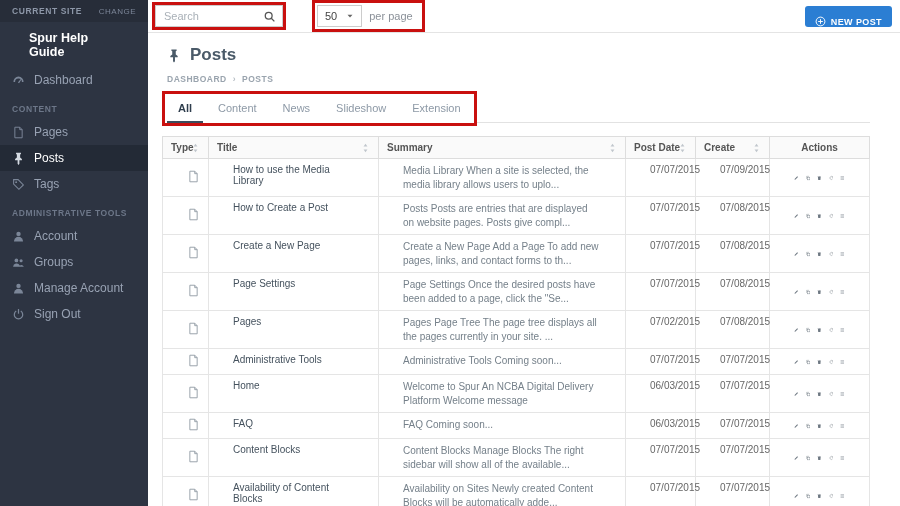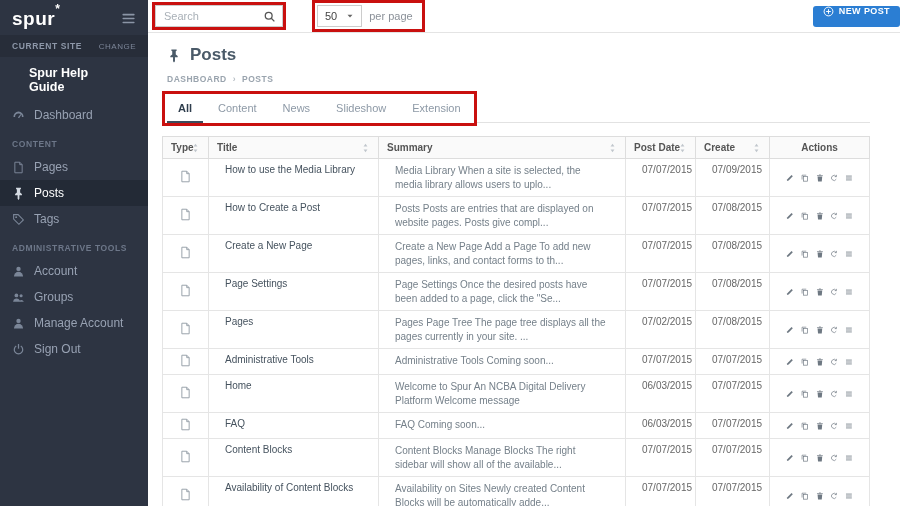--- a/index.html
+++ b/index.html
@@ -32,21 +32,21 @@
   .search-box{margin-left:4px}
   .search-field{display:flex;align-items:center;border:1px solid #ccc;height:22px;width:128px;background:#fff}
   .search-field input{border:0;outline:0;flex:1;min-width:0;font-size:11px;padding:0 8px;color:#333;font-family:inherit;background:transparent}
   .search-field input::placeholder{color:#a9b0b7}
   .search-ic{width:13px;height:13px;color:#555;margin-right:6px;cursor:pointer}
   .perpage-box{margin-left:26px}
   .perpage-inner{display:flex;align-items:center;gap:7px;padding:2px 9px 2px 2px}
   .select{display:flex;align-items:center;gap:9px;border:1px solid #ccc;padding:0 7px;height:22px;font-size:11px;color:#444;cursor:pointer;background:#fff}
   .caret{width:8px;height:8px;color:#666}
   .perpage-label{font-size:11px;color:#8b9199}
-  .new-post{display:flex;align-items:flex-start;gap:5px;margin-left:auto;margin-right:0;
+  .new-post{display:flex;align-items:flex-end;gap:5px;margin-left:auto;margin-right:8px;
     background:var(--primary-blue,#2b7ed3);color:#fff;border:none;border-radius:3px;height:21px;
     padding:0 10px;font-size:9px;font-weight:bold;letter-spacing:.4px;cursor:pointer;font-family:inherit}
   .plus{width:11px;height:11px;color:#fff}
 
   
   .content{flex:1;overflow:hidden;padding:8px 30px 0 14px}
   .page-title{display:flex;align-items:center;gap:9px;color:#4a5a68;font-size:17px;font-weight:bold;padding-left:5px;margin-top:4px}
   .pin{width:14px;height:15px;color:#4a5a68}
   .breadcrumb{display:flex;gap:6px;font-size:8.5px;color:#9aa4ae;letter-spacing:.5px;margin:9px 0 7px;padding-left:5px;font-weight:bold}
   .crumb{cursor:pointer}
@@ -60,47 +60,37 @@
   .tab.active{color:#2f3e4d;font-weight:bold}
   .tab.active:after{content:"";position:absolute;left:2px;right:2px;bottom:0;height:2px;background:#3c4c5c}
 
   
   .posts-table{width:100%;border-collapse:collapse;border:1px solid #ddd;background:#fff;table-layout:fixed}
   .posts-table th{background:#fafafa;border:1px solid #ddd;padding:5px 8px;font-size:10px;color:#555;
     text-align:left;font-weight:bold;white-space:nowrap}
   th.col-type{width:46px}th.col-title{width:170px}th.col-post-date{width:70px}
   th.col-updated{width:74px}th.col-actions{width:100px;text-align:center}
   .sort{float:right;width:9px;height:10px;color:#c0c6cc;cursor:pointer;margin-top:1px}
-  .posts-table td{border:1px solid #e5e5e5;padding:5px 16px;font-size:10px;vertical-align:top}
+  .posts-table td{border:1px solid #e5e5e5;padding:5px 24px;font-size:10px;vertical-align:top}
   .c-type{text-align:center;vertical-align:middle !important}
   .c-type .icon{width:13px;height:13px;color:#98a1aa}
   .c-title{color:#45525e;font-size:10.5px;cursor:pointer}
   .c-sum{color:#75808a;line-height:1.35}
   .c-date{color:#666;white-space:nowrap}
   .c-actions{vertical-align:middle !important}
   .actions{display:flex;justify-content:center;align-items:center;gap:7px;color:#6e7882}
   .act{width:12px;height:12px;cursor:pointer}
   .act svg{display:block;width:100%;height:100%}
 </style>
 </head>
 <body>
 
 <div class="app">
 
   <aside class="sidebar">
-    <div class="logo-row">
-      <span class="logo"><span>spur</span><sup>*</sup></span>
-      <span class="icon menu-btn">
-          <svg viewBox="0 0 16 16" fill="currentColor">
-            <rect x="1.5" y="3" width="13" height="1.7" rx=".8"></rect>
-            <rect x="1.5" y="7.2" width="13" height="1.7" rx=".8"></rect>
-            <rect x="1.5" y="11.4" width="13" height="1.7" rx=".8"></rect>
-          </svg>
-        </span>
-    </div>
     <div class="site-row">
       <span class="site-label">CURRENT SITE</span>
       <span class="change">CHANGE</span>
     </div>
     <div class="site-name">Spur Help Guide</div>
     <nav id="sidebar-nav">
         <div class="nav-item">
           <span class="icon">
             <svg viewBox="0 0 16 16" fill="currentColor">
               <path d="M8 3.2A6.2 6.2 0 0 0 1.8 9.8l2 .1A4.3 4.3 0 0 1 8 5.4a4.3 4.3 0 0 1 4.2 4.5l2-.1A6.2 6.2 0 0 0 8 3.2z"></path>

